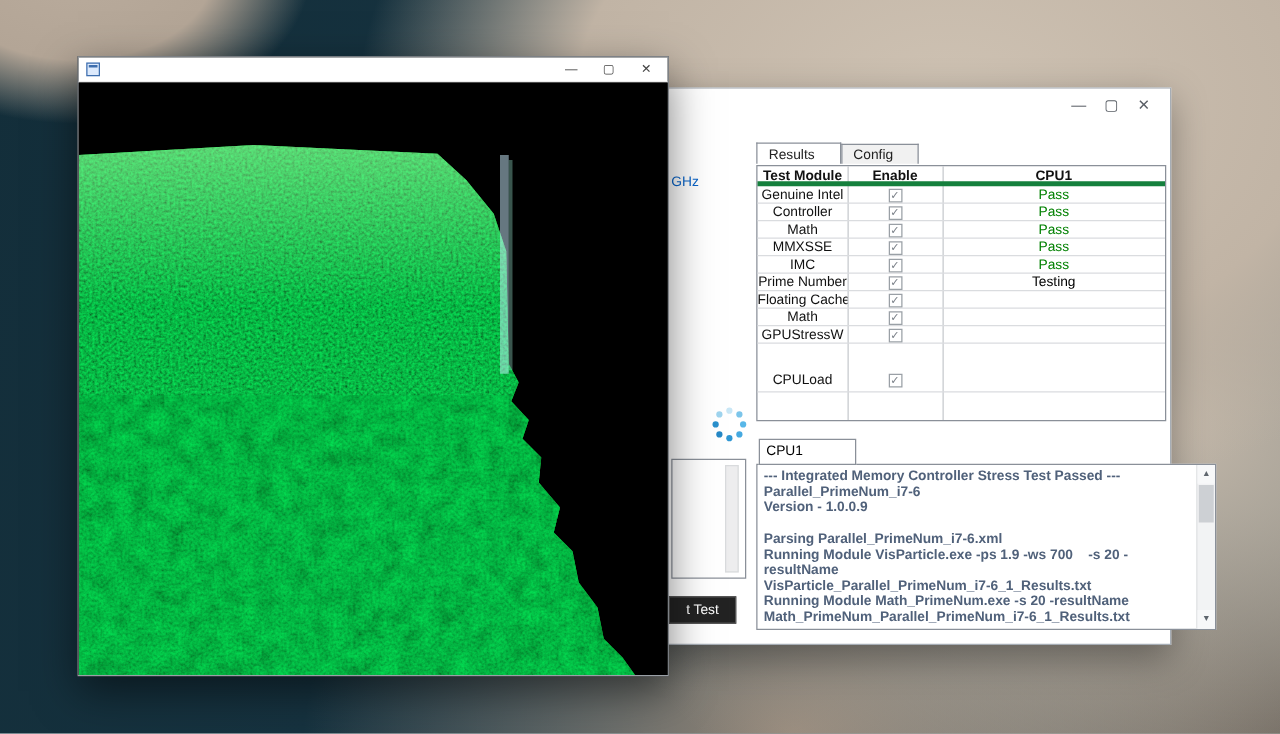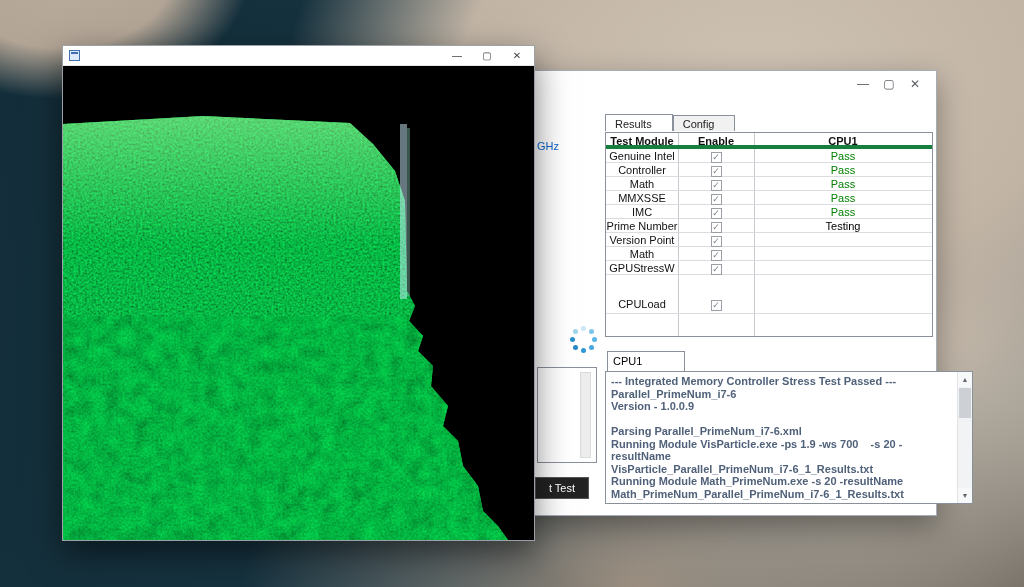--- a/index.html
+++ b/index.html
@@ -156,21 +156,21 @@
           <div class="c1">IMC</div>
           <div class="c2"><span class="checkbox">✓</span></div>
           <div class="c3" style="color: rgb(0, 128, 0);">Pass</div>
         </div>
         <div class="trow">
           <div class="c1">Prime Number</div>
           <div class="c2"><span class="checkbox">✓</span></div>
           <div class="c3" style="color: rgb(0, 0, 0);">Testing</div>
         </div>
         <div class="trow">
-          <div class="c1">Version Point</div>
+          <div class="c1">Floating Cache</div>
           <div class="c2"><span class="checkbox">✓</span></div>
           <div class="c3" style="color: rgb(0, 0, 0);"></div>
         </div>
         <div class="trow">
           <div class="c1">Math</div>
           <div class="c2"><span class="checkbox">✓</span></div>
           <div class="c3" style="color: rgb(0, 0, 0);"></div>
         </div>
         <div class="trow">
           <div class="c1">GPUStressW</div>

